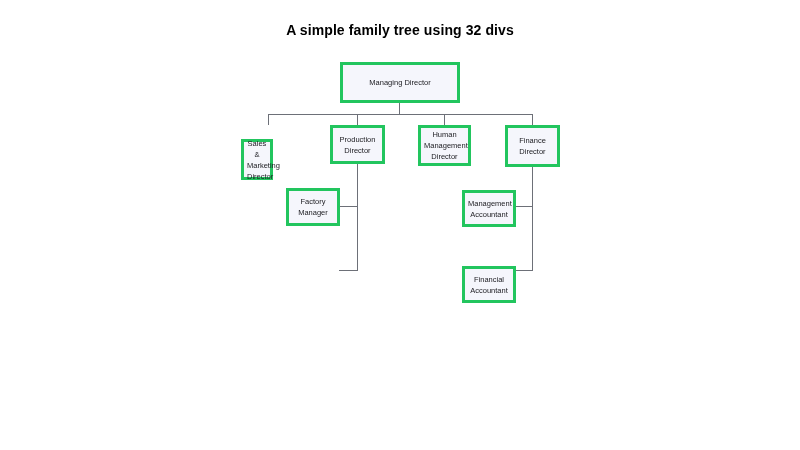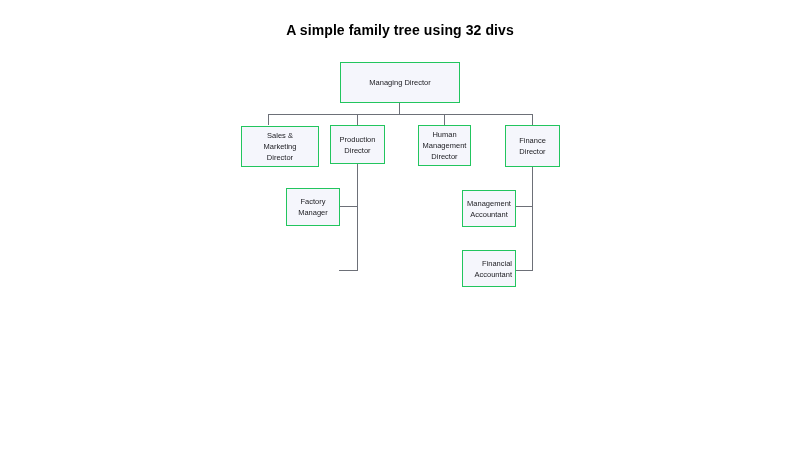--- a/index.html
+++ b/index.html
@@ -28,21 +28,21 @@
     text-align: center;
     font-size: 14px;
     font-weight: bold;
     color: #000000;
     letter-spacing: 0.1px;
   }
   .node {
     position: absolute;
     box-sizing: border-box;
     background: #f5f6fc;
-    border: 1px solid #22c55e;
+    border: 3px solid #22c55e;
     display: flex;
     align-items: center;
     justify-content: center;
     text-align: center;
     font-size: 7.5px;
     line-height: 11px;
     color: #1b1b20;
     padding: 2px 3px;
     z-index: 2;
   }
@@ -78,21 +78,21 @@
   <div class="connector h" style="left:339px; top:270px; width:19px;"></div>
 
   <div class="connector v" style="left:532px; top:166px; height:105px;"></div>
   <div class="connector h" style="left:515px; top:206px; width:18px;"></div>
   <div class="connector h" style="left:515px; top:270px; width:18px;"></div>
 
   <div class="node" style="left:340px; top:62px; width:120px; height:41px;">
     <span class="node-label">Managing Director</span>
   </div>
 
-  <div class="node" style="left:241px; top:126px; width:78px; height:41px;">
+  <div class="node" style="left:241px; top:139px; width:32px; height:41px;">
     <span class="node-label">Sales &amp;
 Marketing
 Director</span>
   </div>
 
   <div class="node" style="left:330px; top:125px; width:55px; height:39px;justify-content:center;">
     <span class="node-label">Production
 Director</span>
   </div>
 
@@ -109,18 +109,18 @@
   <div class="node" style="left:505px; top:125px; width:55px; height:42px;">
     <span class="node-label">Finance Director</span>
   </div>
 
 
   <div class="node" style="left:462px; top:190px; width:54px; height:37px;">
     <span class="node-label">Management
 Accountant</span>
   </div>
 
-  <div class="node" style="left:462px; top:250px; width:54px; height:37px;text-align:right;">
+  <div class="node" style="left:462px; top:266px; width:54px; height:37px;">
     <span class="node-label">Financial
 Accountant</span>
   </div>
 
 </div>
 
 </body></html>

